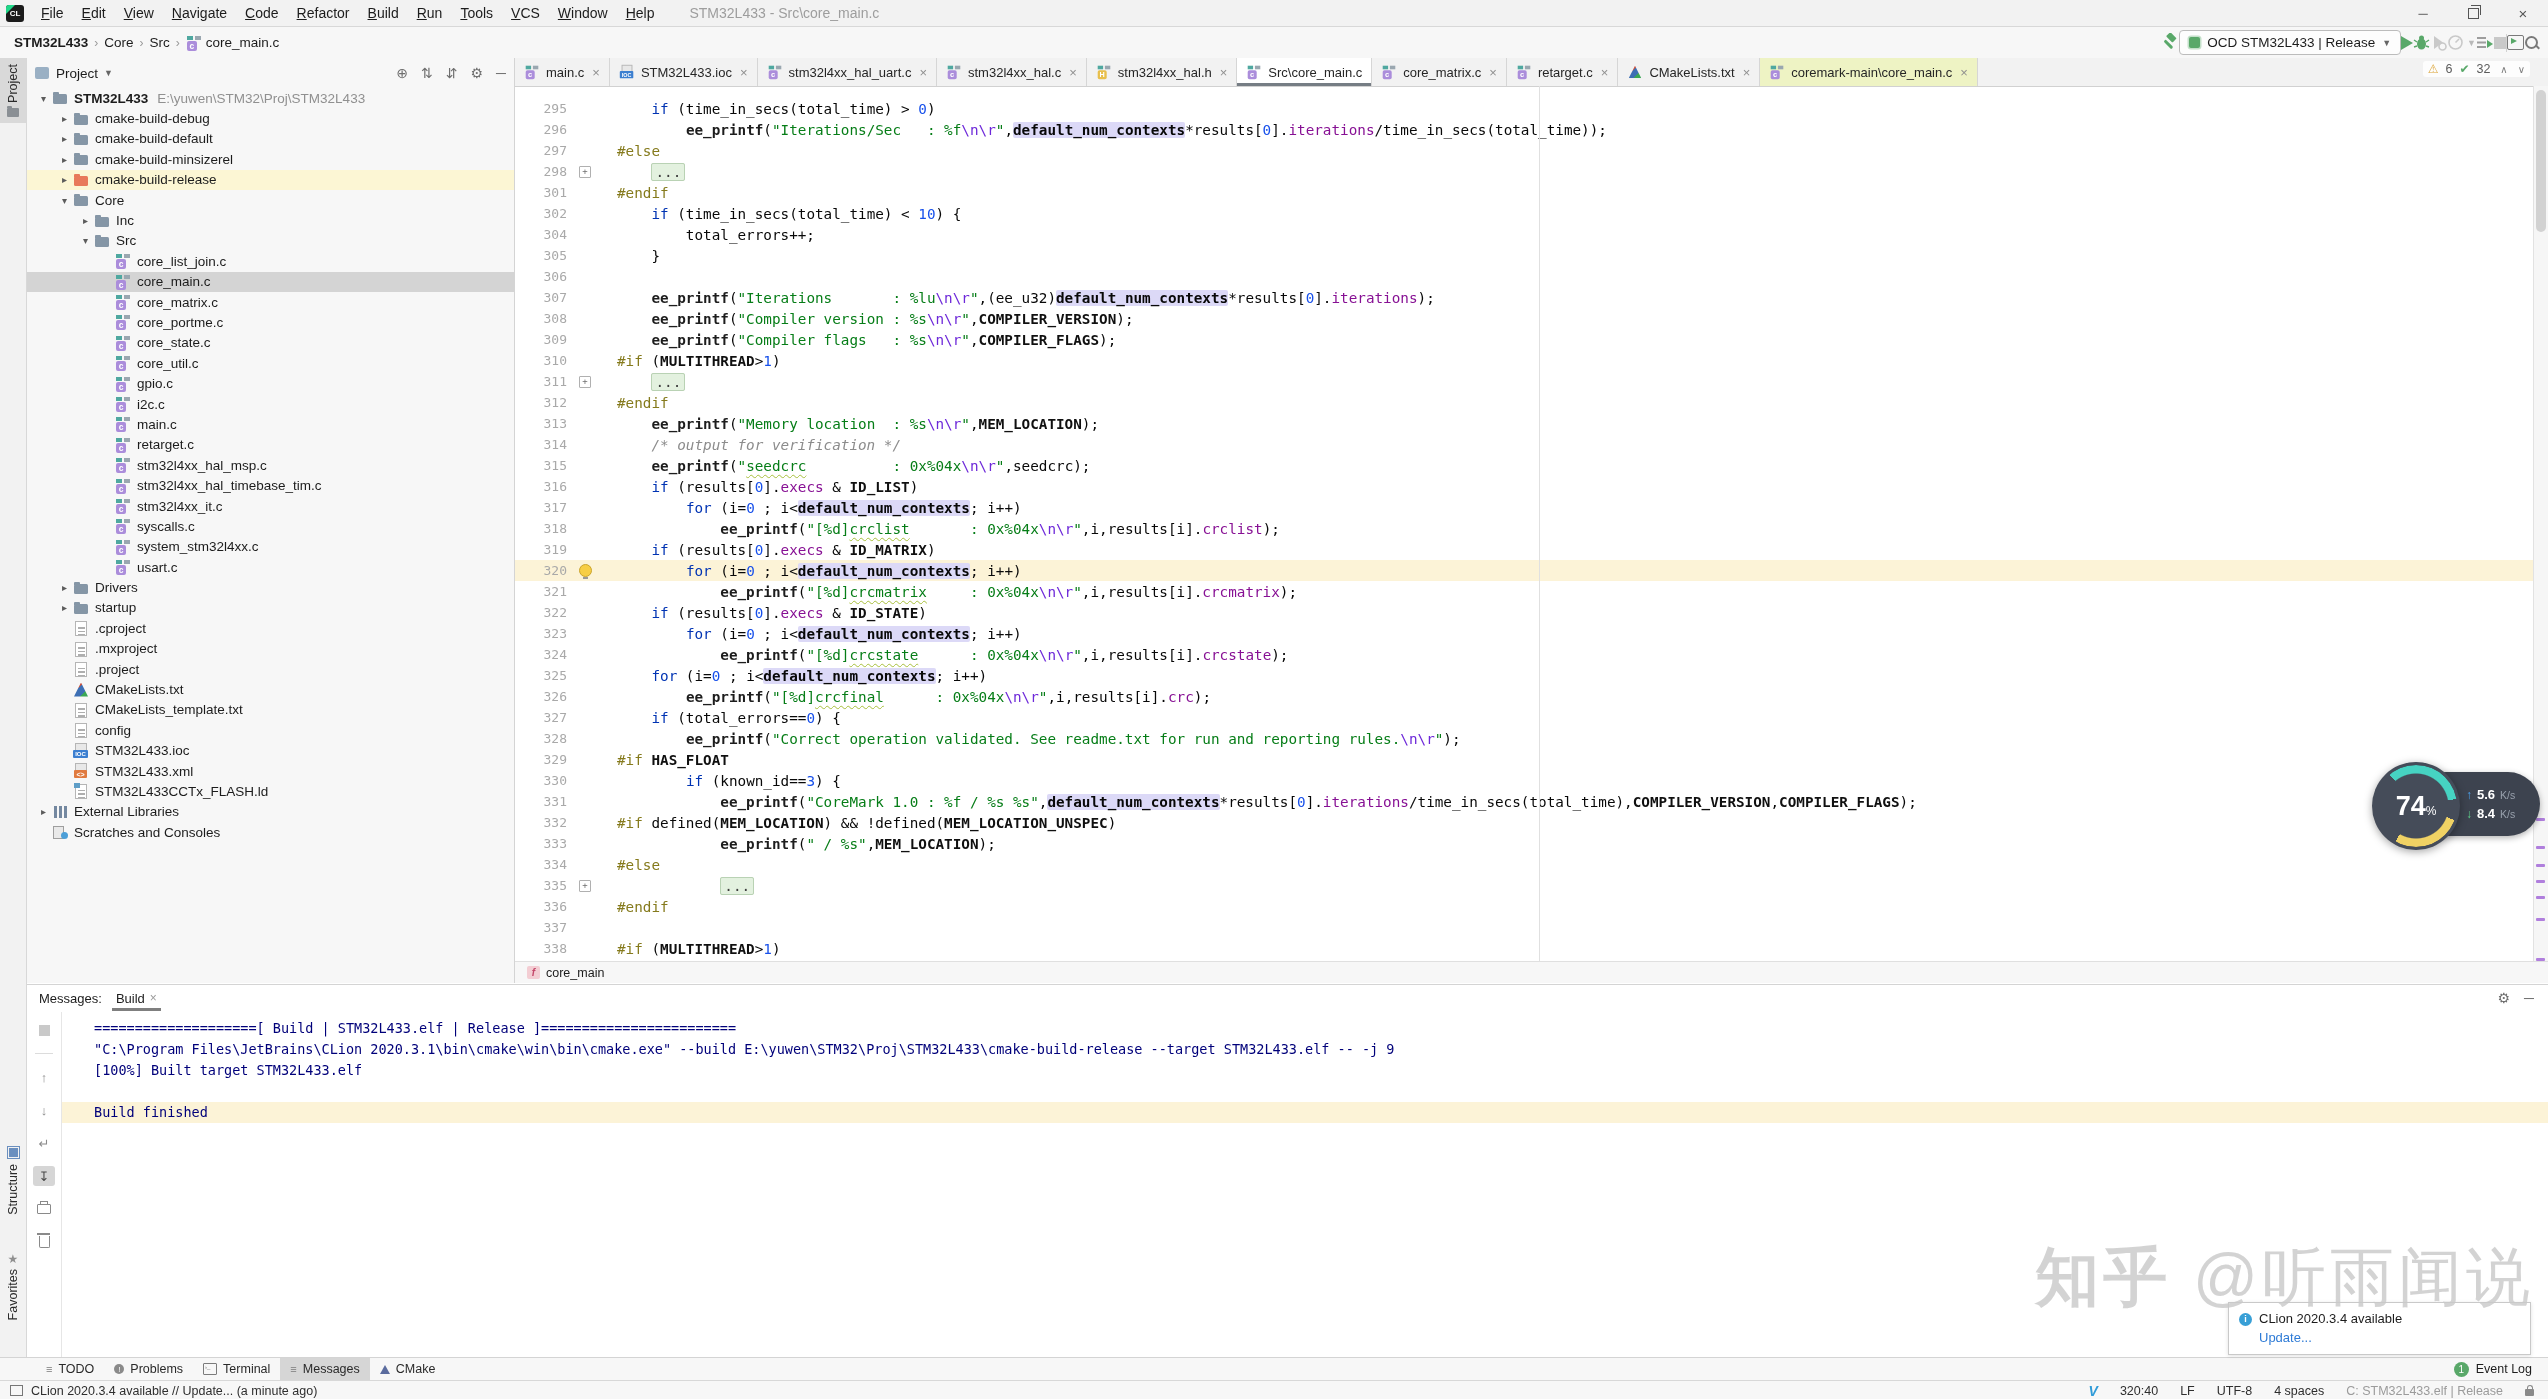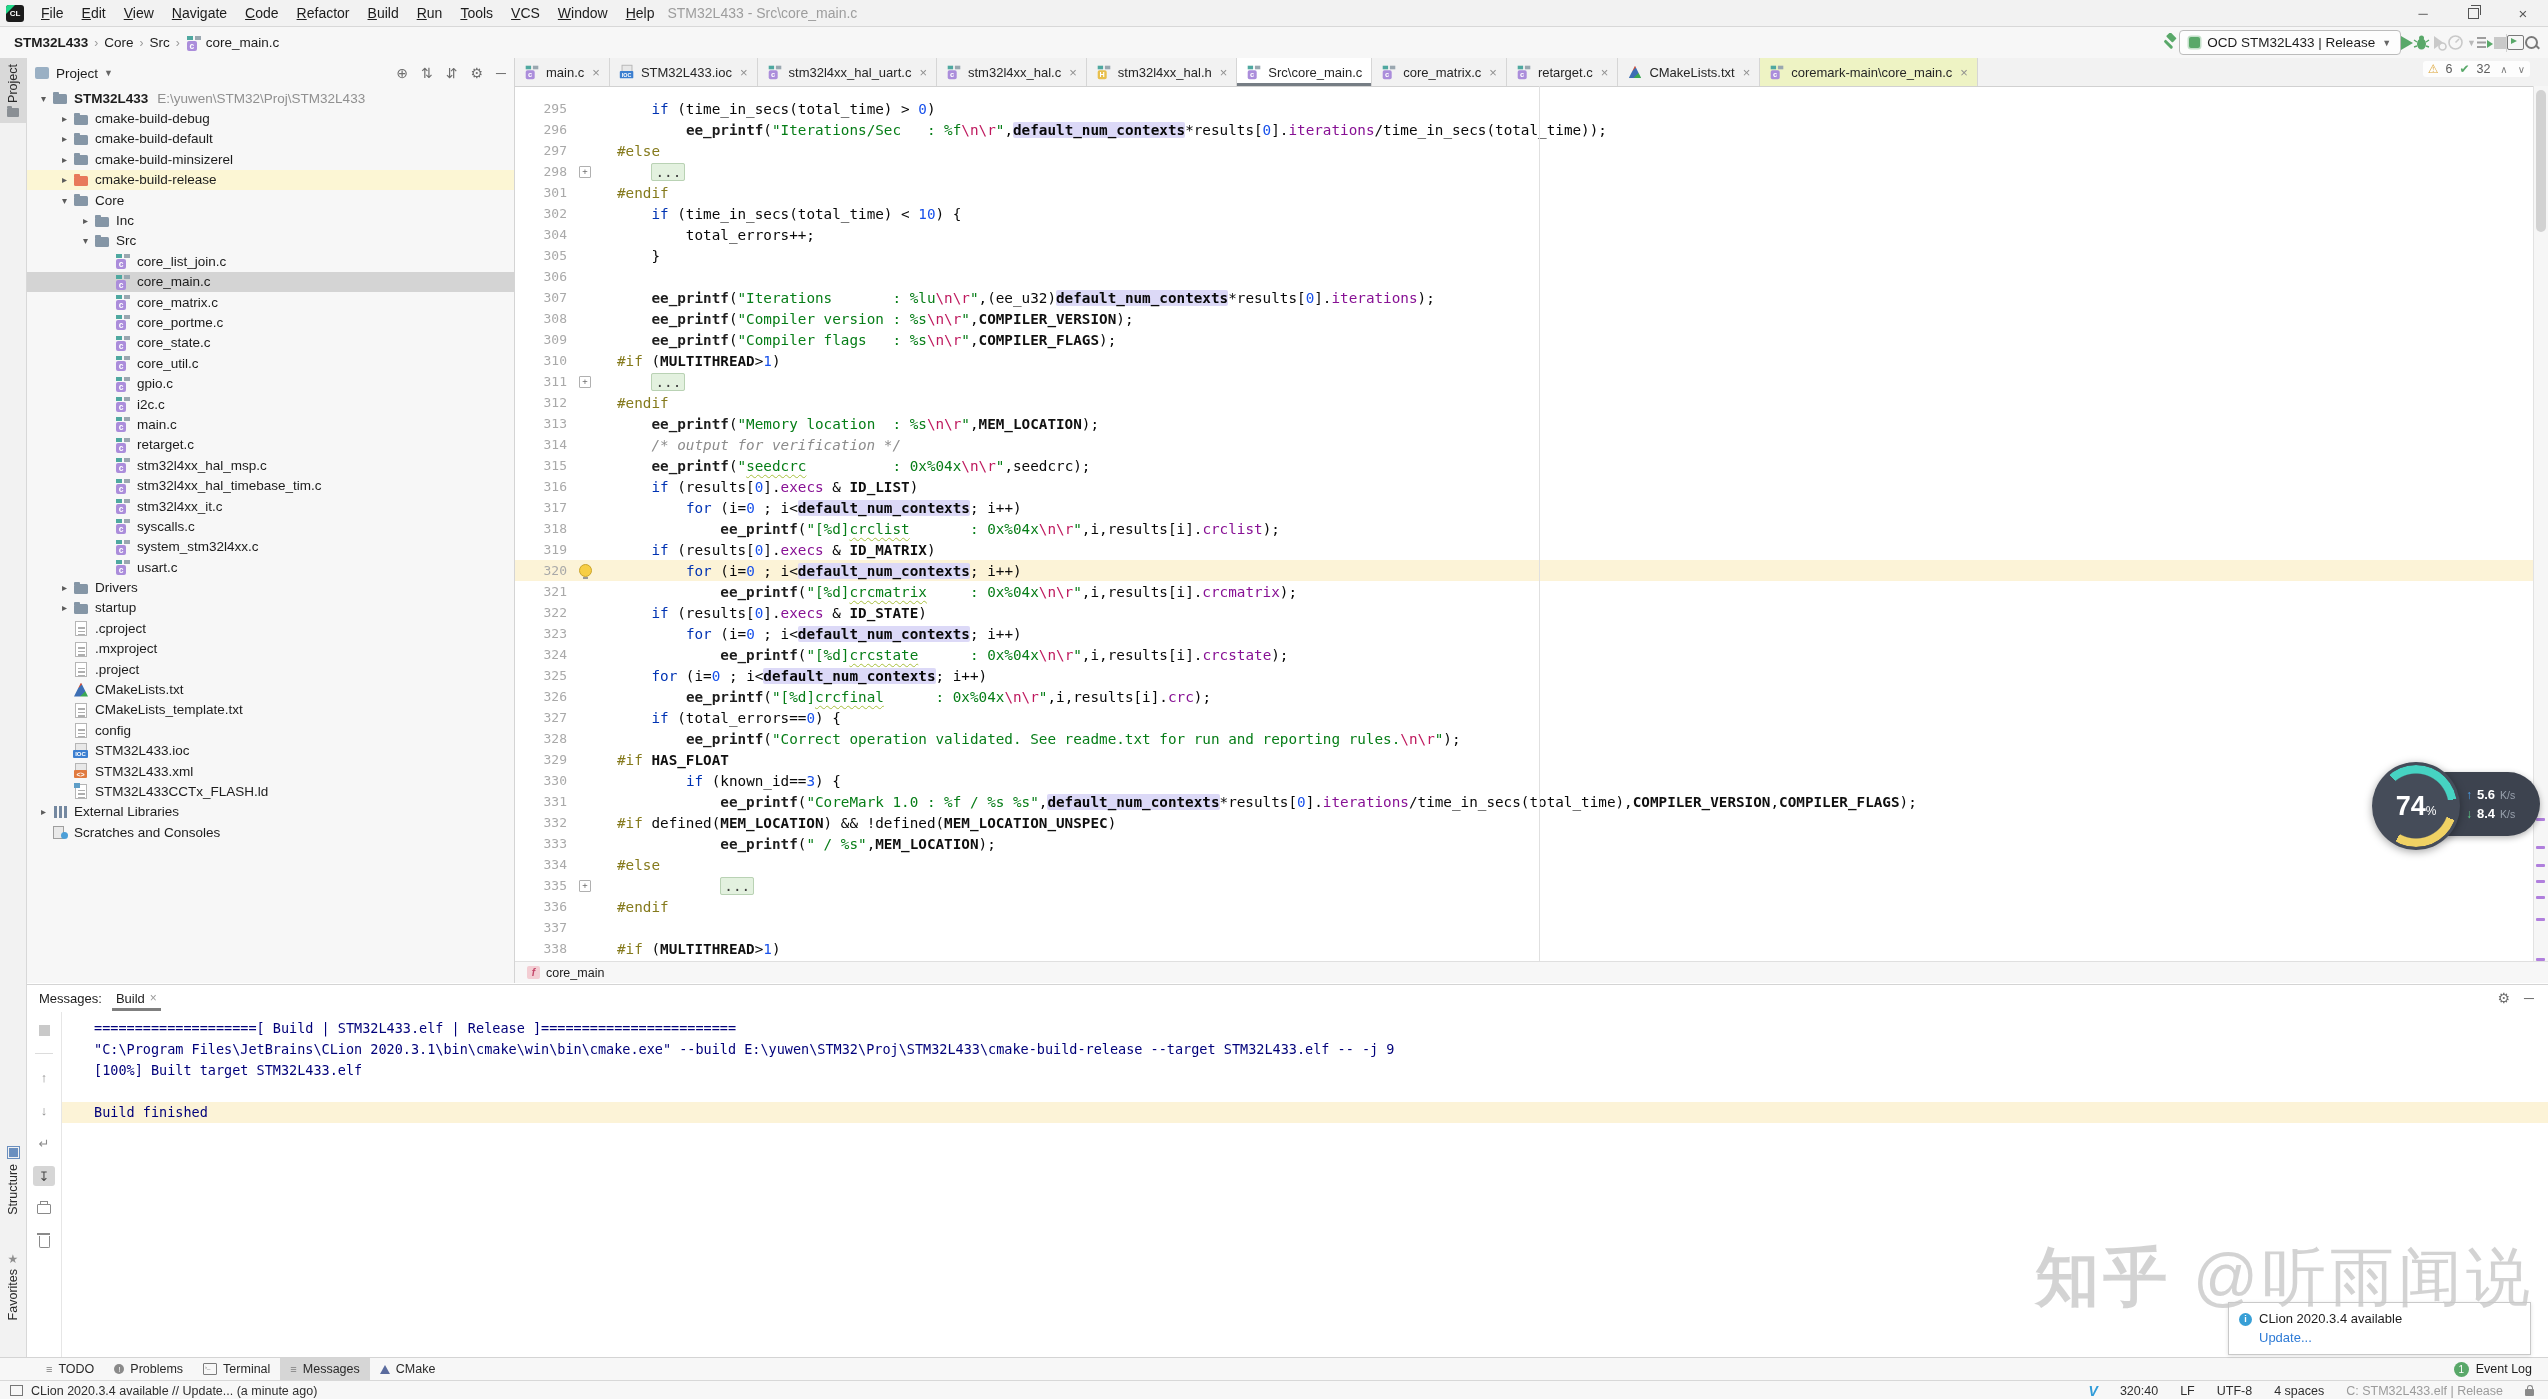--- a/index.html
+++ b/index.html
@@ -8,21 +8,21 @@
   .mono{font-family:"DejaVu Sans Mono","Liberation Mono",monospace}
 
   
   #titlebar{position:absolute;left:0;top:0;width:2548px;height:26px;background:#f2f2f2;border-bottom:1px solid #d8d8d8;display:flex;align-items:center}
   .cl-logo{width:18px;height:17px;margin:0 8px 0 6px;background:#1b1b1b;border-radius:3px;position:relative;color:#fff;font-size:8px;font-weight:bold;display:flex;align-items:center;justify-content:center}
   .cl-logo::before{content:"";position:absolute;left:0;top:0;border-style:solid;border-width:9px 9px 0 0;border-color:#21d789 transparent transparent transparent;border-radius:3px 0 0 0}
   .cl-logo span{position:relative;z-index:1}
   #menus{display:flex;align-items:center;height:100%}
   .menu-item{padding:0 9px;height:100%;display:flex;align-items:center;font-size:14px;color:#1c1c1c;cursor:default}
   .menu-item u{text-decoration:underline}
-  #win-title{margin-left:4px;color:#9d9d9d;font-size:14px}
+  #win-title{margin-left:26px;color:#9d9d9d;font-size:14px}
   #win-controls{position:absolute;right:0;top:0;height:26px;display:flex}
   .wbtn{width:50px;height:26px;display:flex;align-items:center;justify-content:center;color:#555;font-size:13px}
   .restore-glyph{width:9px;height:9px;border:1px solid #555;position:relative}
   .restore-glyph::before{content:"";position:absolute;left:2px;top:-4px;width:9px;height:9px;border:1px solid #555;border-left:none;border-bottom:none}
 
   
   #toolbar{position:absolute;left:0;top:27px;width:2548px;height:31px;background:#f7f7f7;border-bottom:1px solid #d5d5d5;display:flex;align-items:center}
   #breadcrumbs{display:flex;align-items:center;margin-left:14px;gap:4px;font-size:13.5px}
   .crumb-sep{color:#9a9a9a;font-size:12px;margin:0 2px}
   .crumb-root{font-weight:bold}
@@ -98,21 +98,21 @@
   #code{position:absolute;left:0;top:40px;right:0;height:876px;overflow:hidden}
   .crow{height:21px;display:flex;align-items:center;white-space:pre;font-family:"DejaVu Sans Mono","Liberation Mono",monospace;font-size:14.3px}
   .crow.cur{background:#fcf3d7}
   .gnum{width:52px;text-align:right;color:#a9a9a9;font-size:13px;flex:none;padding-right:8px}
   .gico{width:38px;flex:none;display:flex;align-items:center;justify-content:flex-start;padding-left:4px}
   .foldbox{width:10px;height:10px;border:1px solid #b0b0b0;background:#fff;color:#707070;font-size:9px;line-height:8px;text-align:center;border-radius:1px}
   .bulb{width:11px;height:11px;border-radius:50%;background:#f7ce46;border:1px solid #caa42c;position:relative}
   .bulb::after{content:"";position:absolute;left:3px;bottom:-3px;width:5px;height:2.5px;background:#9a9a9a}
   .ctext{flex:1}
   .sg-t{color:#080808}.sg-k{color:#0033b3}.sg-n{color:#1750eb}.sg-s{color:#067d17}
-  .sg-e{color:#be185d}.sg-f{font-weight:bold;color:#1d1d1d}.sg-m{font-weight:bold;color:#101010}
+  .sg-e{color:#6d28d9}.sg-f{font-weight:bold;color:#1d1d1d}.sg-m{font-weight:bold;color:#101010}
   .sg-d{color:#871094}.sg-p{color:#857a1c}.sg-c{color:#8c8c8c;font-style:italic}
   .sg-h{background:#dcd9f7;font-weight:bold;border-radius:2px;color:#080808}
   .sg-y{color:#067d17;text-decoration:underline wavy #a8bf3c 1px;text-underline-offset:3px}
   .sg-F{background:#e3f1df;border:1px solid #b9d2b4;border-radius:2px;color:#3d3d3d;padding:0 3px}
   #margin-line{position:absolute;left:1024px;top:28px;height:876px;width:1px;background:#e0e0e0}
   #vscroll{position:absolute;right:0;top:28px;width:14px;height:876px;background:#f6f6f6;border-left:1px solid #e2e2e2}
   #vthumb{position:absolute;left:2px;top:4px;width:10px;height:142px;background:#d2d2d2;border-radius:5px}
   .stripe-mark{position:absolute;left:2px;width:9px;height:3px;background:#b07fdd;border-radius:1px}
   #inspections{position:absolute;right:18px;top:3px;display:flex;align-items:center;gap:7px;font-size:12.5px;color:#5c5c5c;background:rgba(255,255,255,.85);padding:1px 5px;border-radius:3px}
   .warn-glyph{color:#dba336;font-size:12px}

